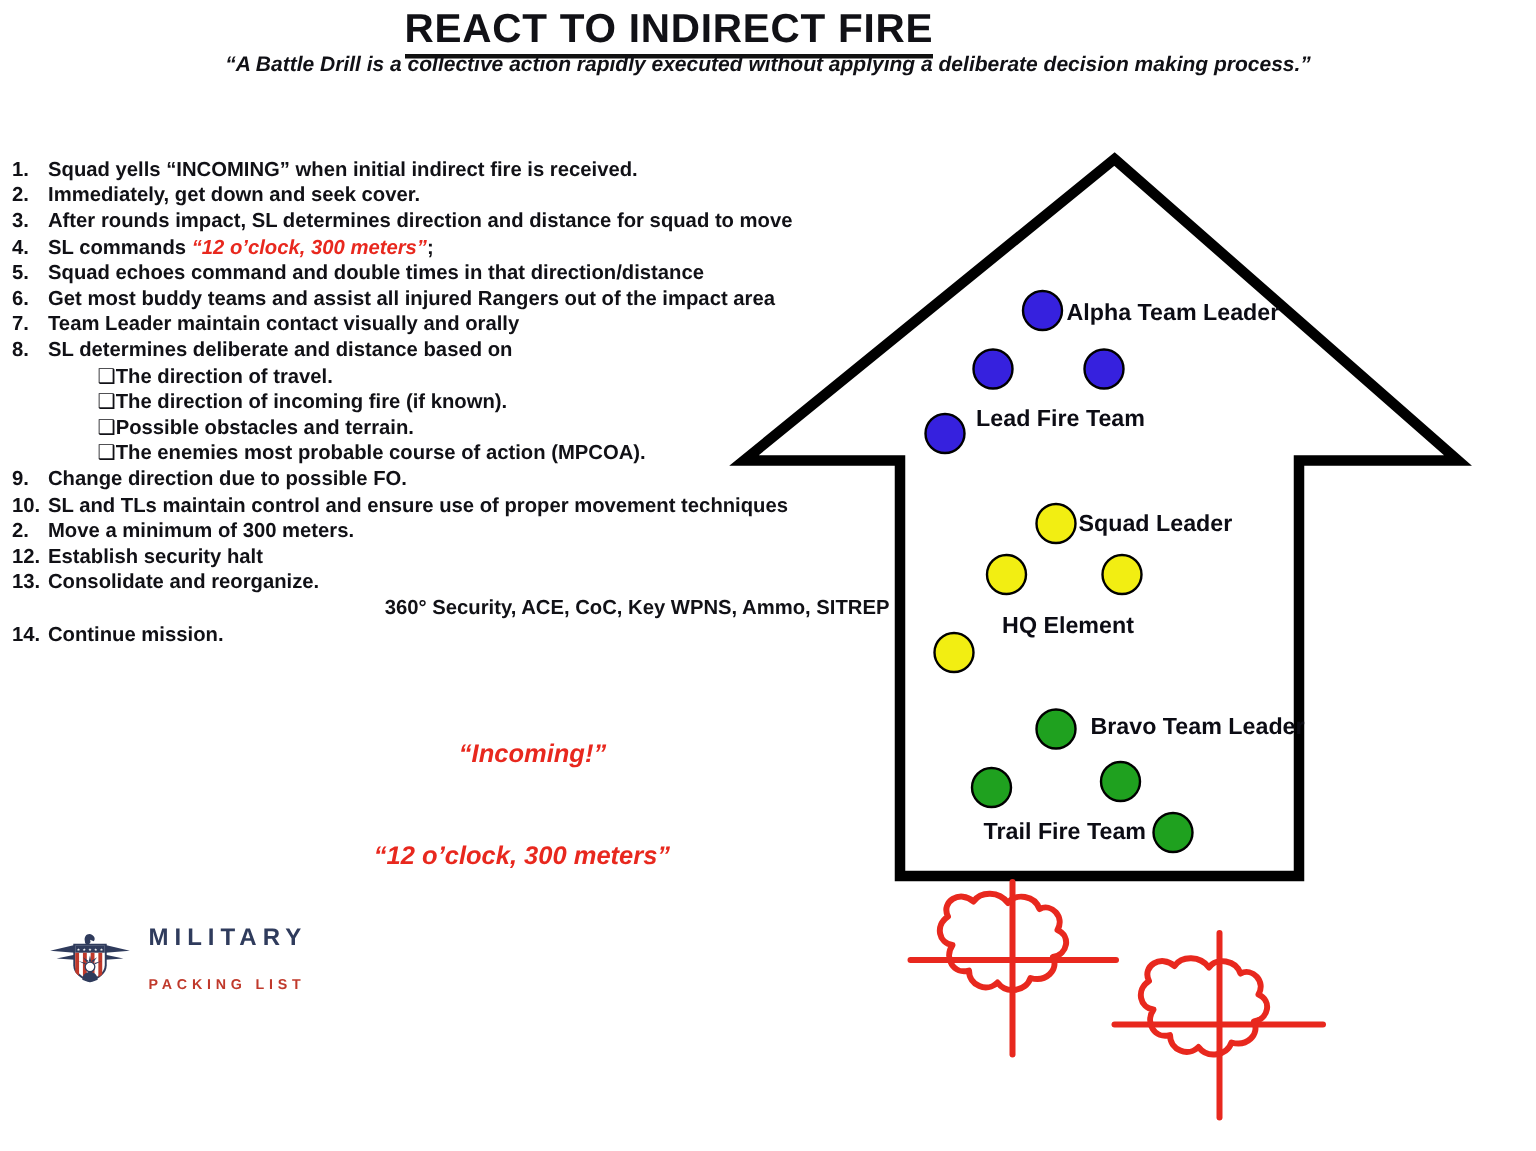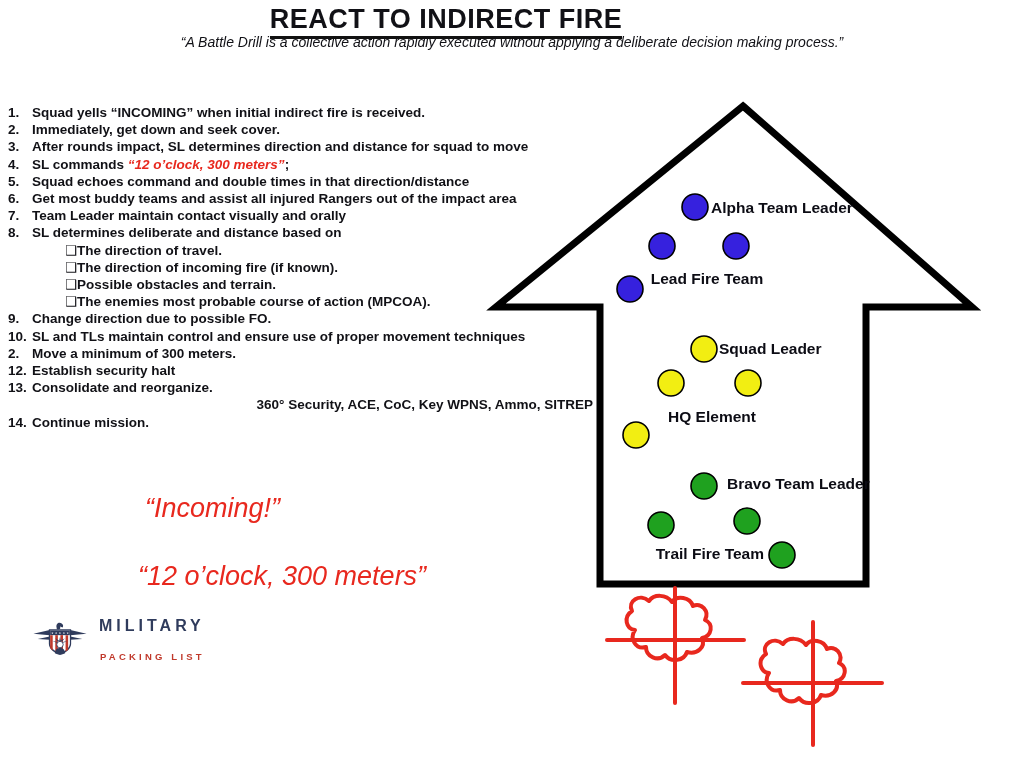--- a/index.html
+++ b/index.html
@@ -8,44 +8,44 @@
     font-family:"Liberation Sans","DejaVu Sans",sans-serif;
     --accent-red:#e8281e;--text-color:#111116;--navy:#2f3b5c;--logo-red:#c0392b;
   }
   .title-wrap{position:absolute;top:4px;left:0;width:892px;text-align:center;}
   .title{
     display:inline-block;font-size:27px;font-weight:bold;color:var(--text-color);
     letter-spacing:.5px;border-bottom:3px solid #111;padding-bottom:1px;
   }
   .subtitle{
     position:absolute;top:34px;left:0;width:1024px;text-align:center;
-    font-size:14px;font-weight:normal;font-style:italic;color:var(--text-color);
+    font-size:14px;font-weight:bold;font-style:italic;color:var(--text-color);
   }
   .steps{
     position:absolute;left:8px;top:104px;width:585px;
     font-size:13.5px;line-height:17.2px;font-weight:bold;color:var(--text-color);
   }
   .step{display:flex;white-space:nowrap;}
   .step .num{flex:0 0 24px;}
   .substep{white-space:nowrap;margin-left:57px;}
   .substep-plain{white-space:nowrap;margin-left:47px;text-align:right;}
   .red-italic{color:var(--accent-red);font-style:italic;}
   .callout{
-    position:absolute;text-align:left;font-weight:normal;font-style:italic;
-    font-size:27px;color:var(--accent-red);
+    position:absolute;text-align:center;font-weight:bold;font-style:italic;
+    font-size:17px;color:var(--accent-red);
   }
   .callout-incoming{left:145px;top:493px;width:420px;}
   .callout-command{left:138px;top:561px;width:420px;}
   .diagram{position:absolute;left:0;top:0;width:1024px;height:767px;pointer-events:none;}
   .arrow{fill:#ffffff;stroke:#000000;stroke-width:7;}
   .team-label{font-size:15.5px;font-weight:bold;fill:#0c0c14;}
   .impact{stroke:var(--accent-red);stroke-width:4;fill:none;stroke-linecap:round;stroke-linejoin:round;}
   .logo{position:absolute;left:30px;top:600px;display:flex;align-items:center;}
   .logo svg{width:60px;height:78px;}
-  .logo-text{margin-left:9px;display:flex;flex-direction:column;justify-content:center;text-align:right;}
+  .logo-text{margin-left:9px;display:flex;flex-direction:column;justify-content:center;}
   .logo-line1{font-size:16px;font-weight:bold;letter-spacing:4px;color:var(--navy);}
   .logo-line2{font-size:9.5px;font-weight:bold;letter-spacing:3.2px;color:var(--logo-red);margin-top:16px;}
 </style>
 </head>
 <body style="--accent-red: #e8281e; --text-color: #111116; --navy: #2f3b5c; --logo-red: #c0392b;">
 
 <div class="title-wrap">
   <span class="title">REACT TO INDIRECT FIRE</span>
 </div>
 <div class="subtitle">“A Battle Drill is a collective action rapidly executed without applying a deliberate decision making process.”</div>

